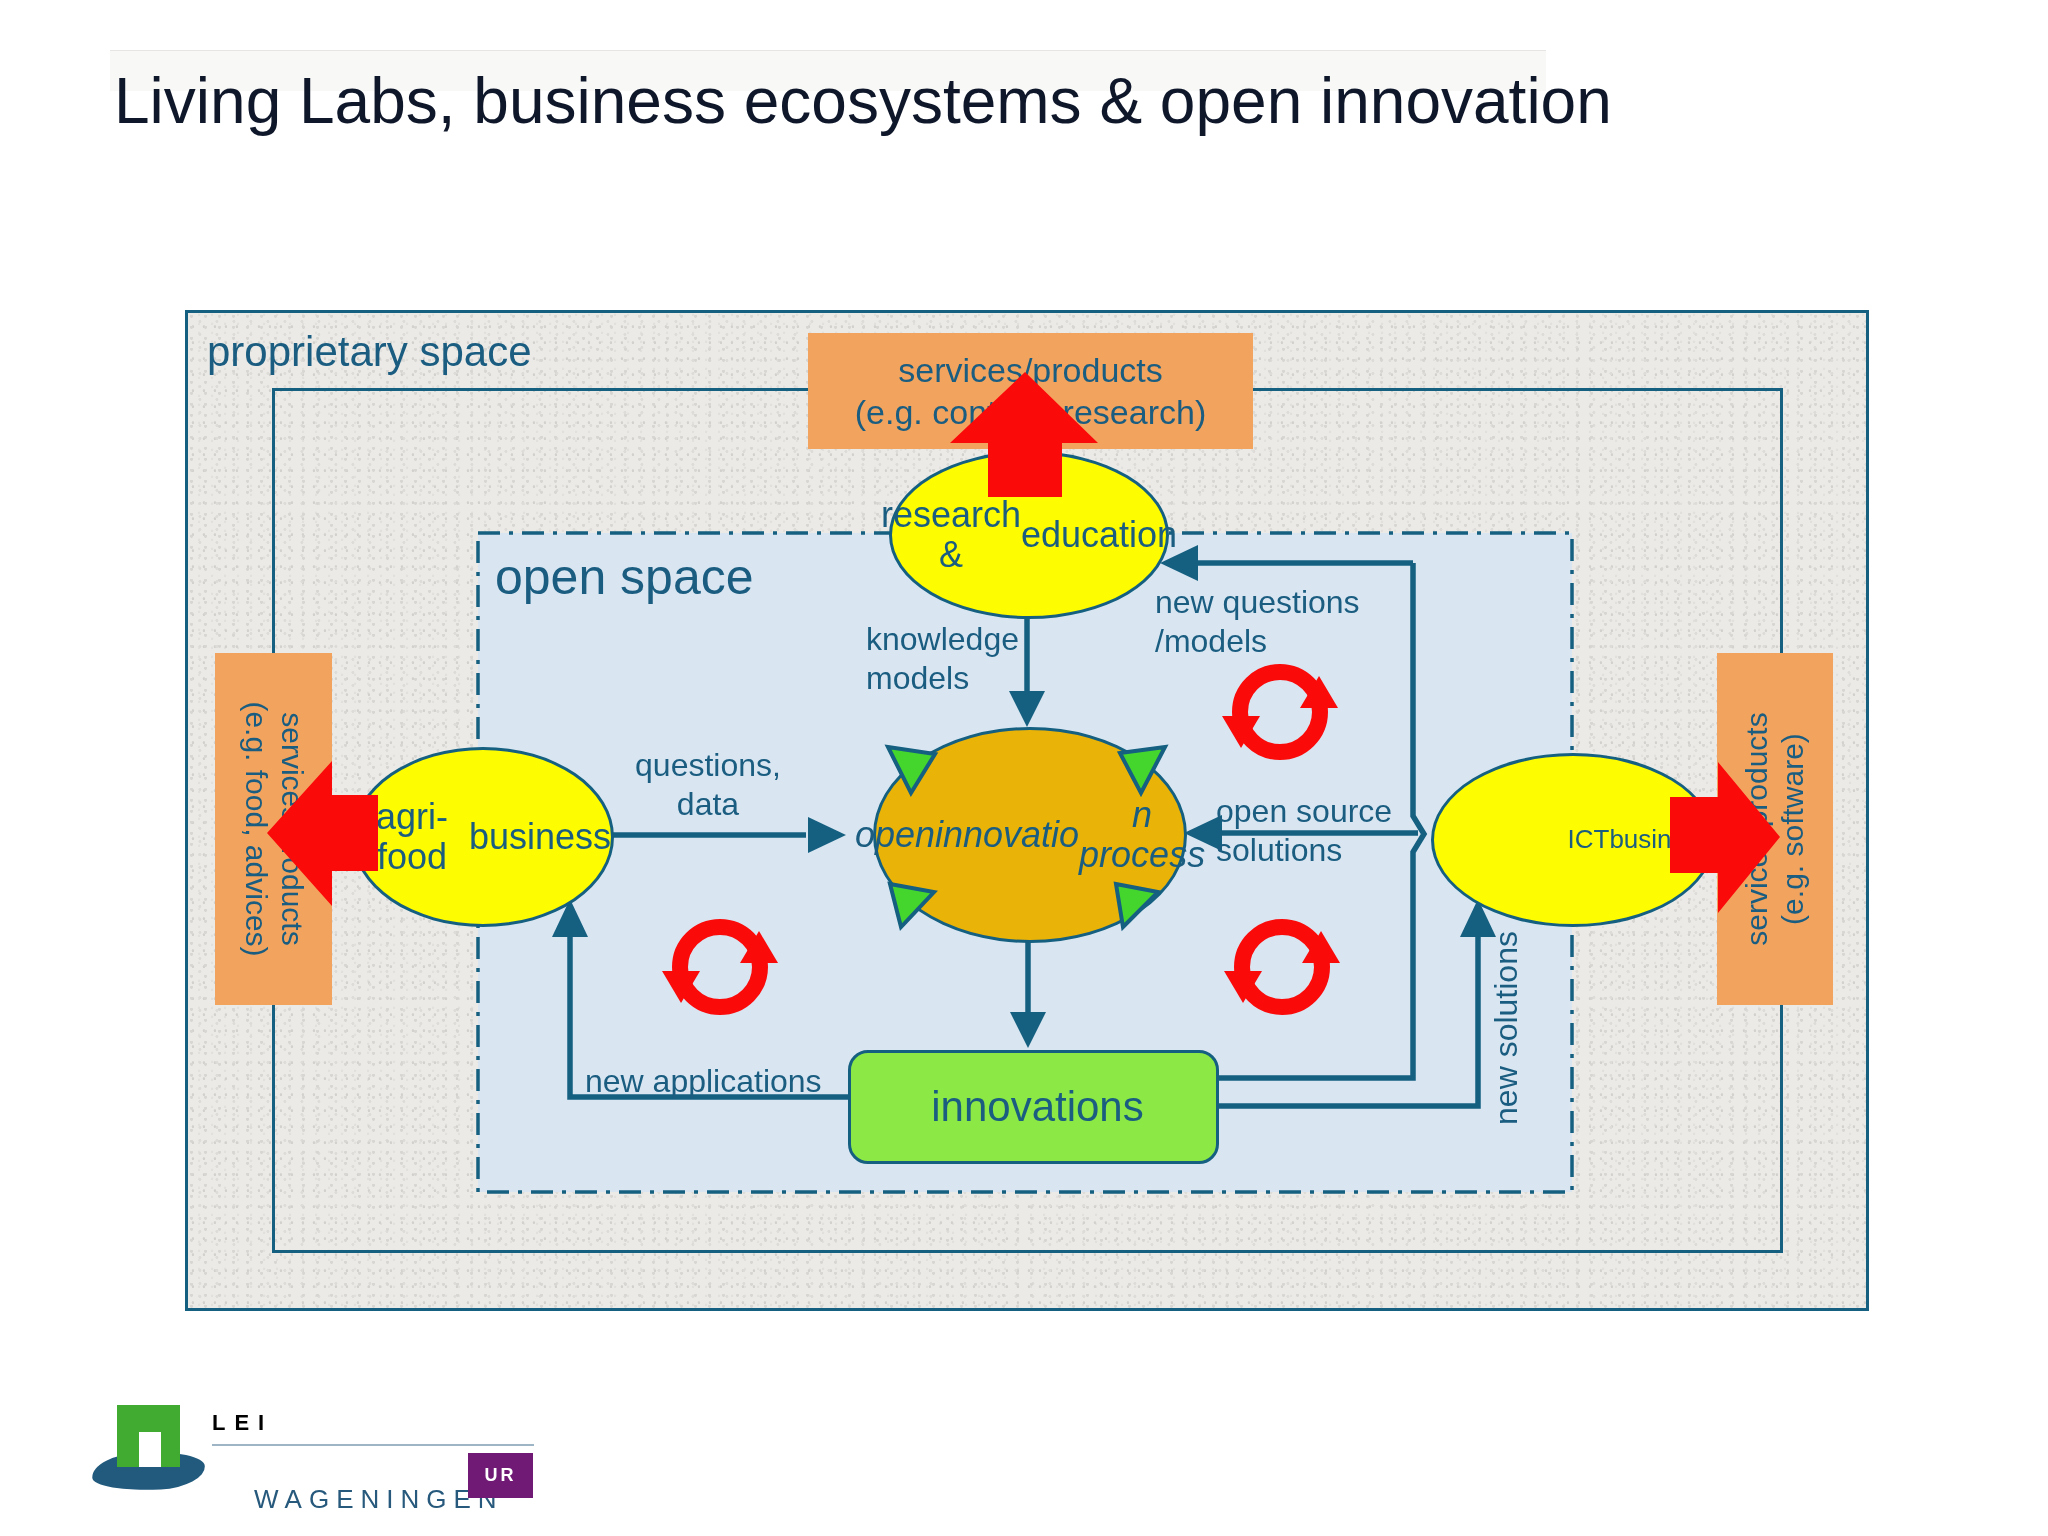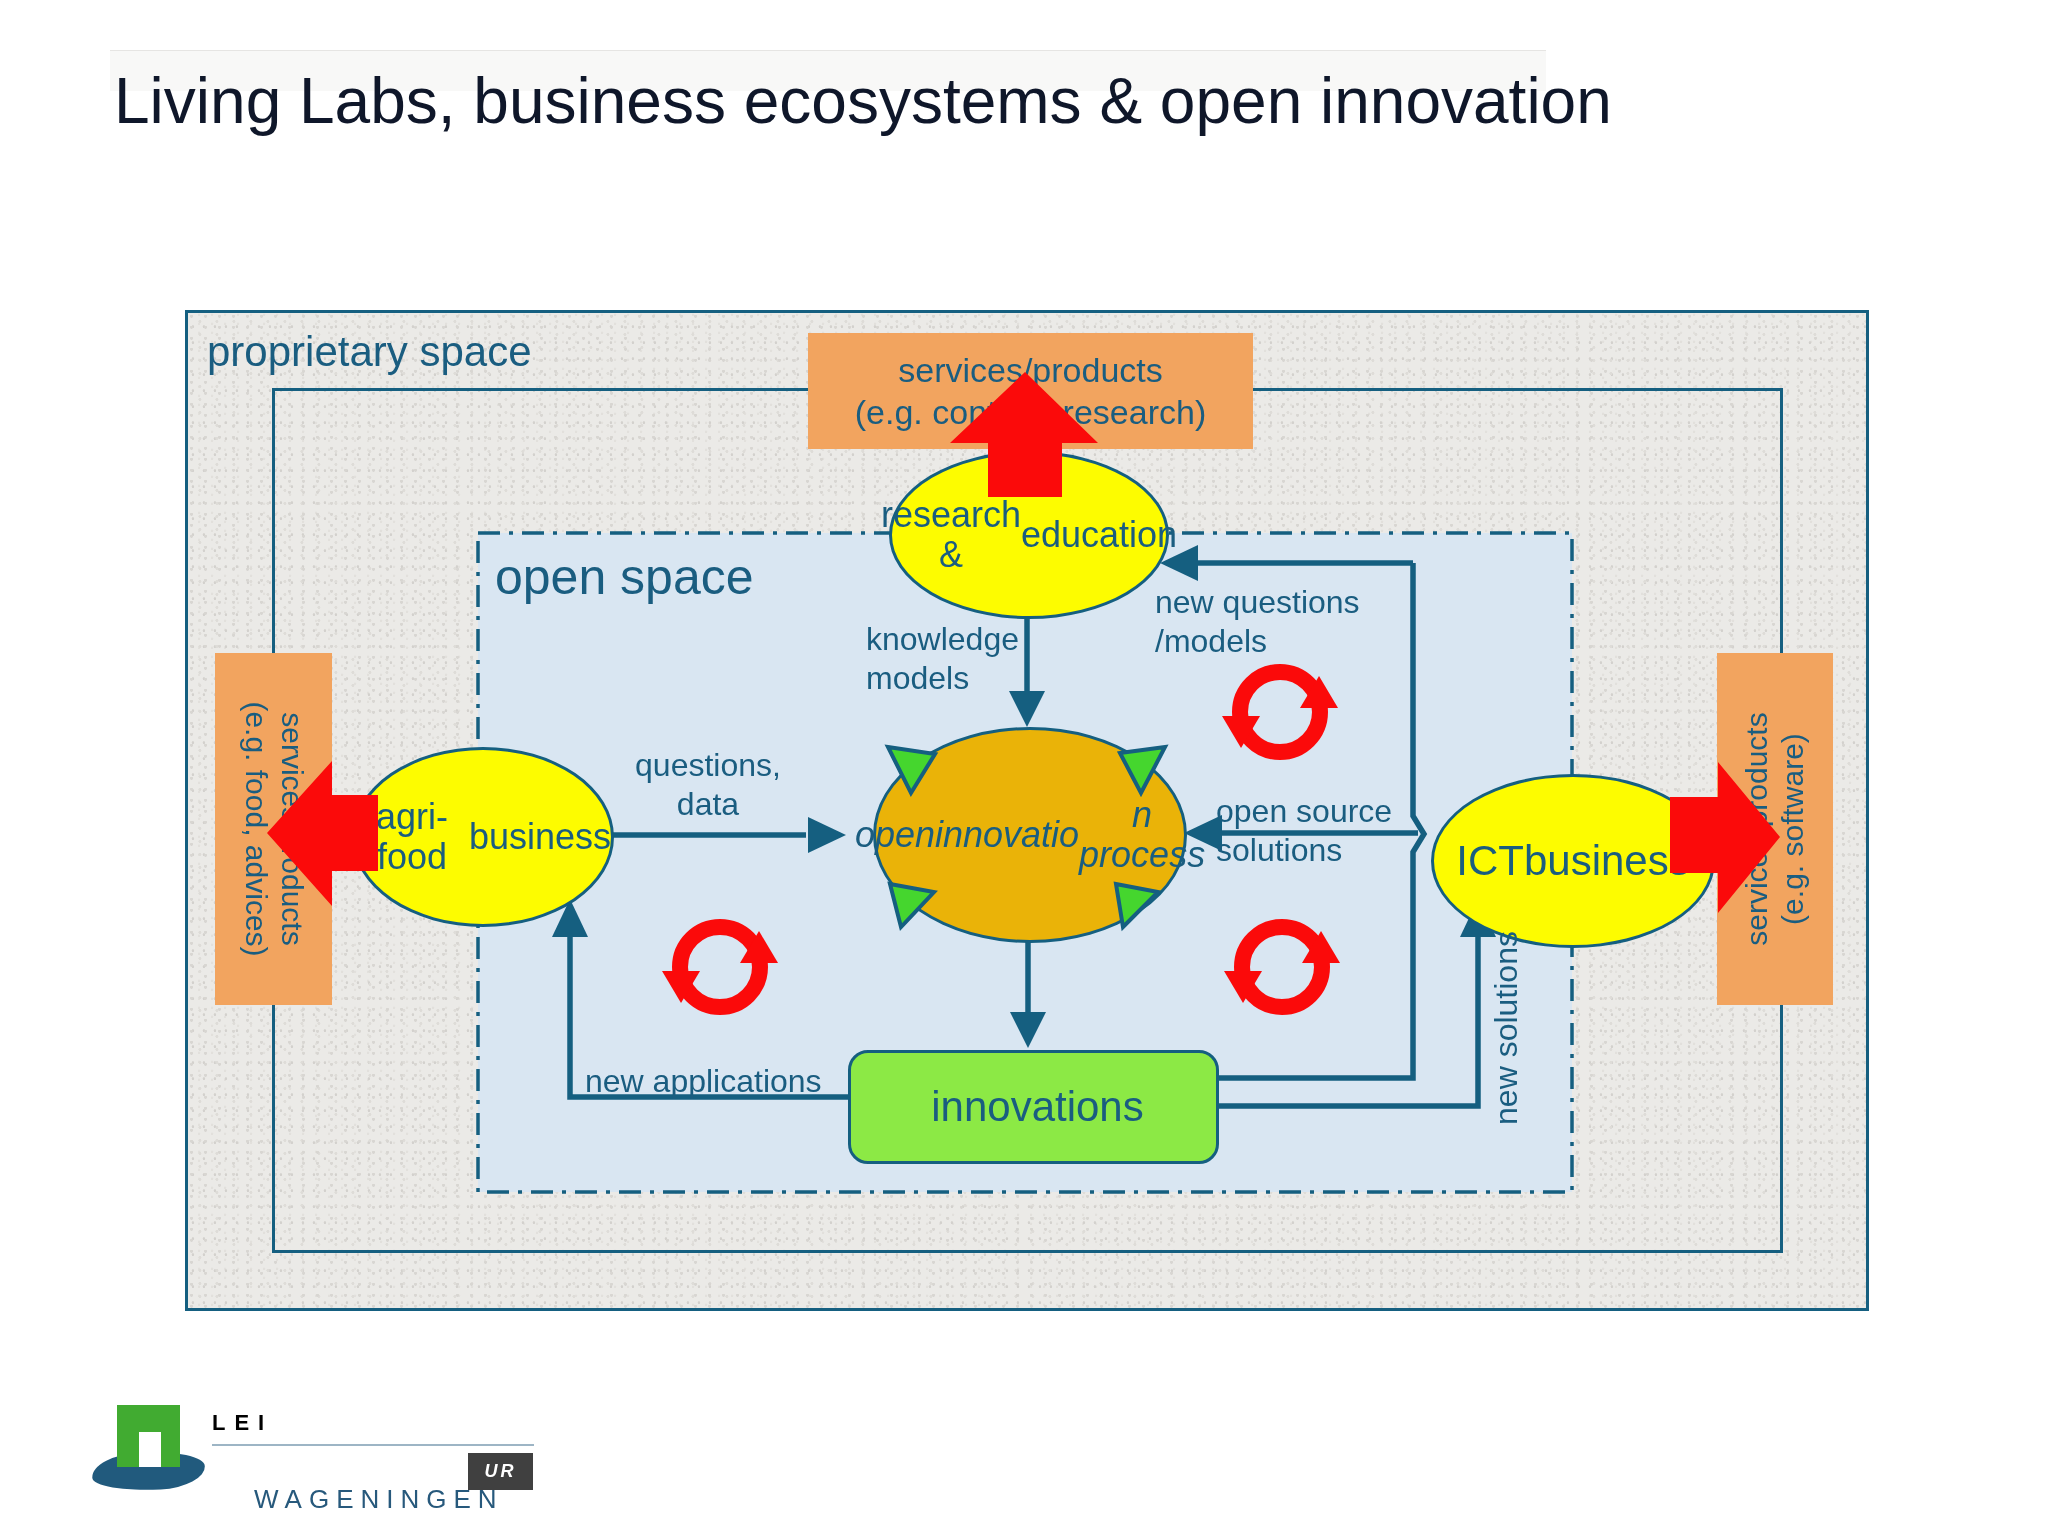--- a/index.html
+++ b/index.html
@@ -19,21 +19,21 @@
     background-size:14px 11px,17px 13px,11px 16px,13px 9px;}
   .inner-box{left:272px;top:388px;width:1505px;height:859px;border:3px solid #155f80;background:transparent;}
   .layer-svg{left:0;top:0;width:2048px;height:1536px;pointer-events:none;}
   .label-prop{left:207px;top:328px;font-size:42px;}
   .label-open{left:495px;top:548px;font-size:50px;}
   .ellipse{border:3.5px solid #155f80;border-radius:50%;display:flex;flex-direction:row;
            align-items:center;justify-content:center;text-align:center;line-height:1.12;}
   .yellow{background:#fdfc00;}
   .el-research{left:889px;top:451px;width:274px;height:162px;font-size:36px;}
   .el-agrifood{left:352px;top:747px;width:256px;height:174px;font-size:36px;}
-  .el-ict{left:1431px;top:774px;width:278px;height:168px;font-size:42px;}
+  .el-ict{left:1431px;top:753px;width:278px;height:168px;font-size:26px;justify-content:flex-end;}
   .el-process{left:873px;top:727px;width:308px;height:210px;background:#eab308;font-size:36px;font-style:italic;}
   .innov-box{left:848px;top:1050px;width:357px;height:108px;background:#8ce945;border:3.5px solid #155f80;
              border-radius:20px;display:flex;align-items:center;justify-content:center;font-size:42px;padding-left:8px;}
   .obox{background:#f2a45f;display:flex;align-items:center;justify-content:center;text-align:center;}
   .obox-top{left:808px;top:333px;width:445px;height:116px;font-size:34px;line-height:1.25;}
   .obox-side{overflow:visible;}
   .obox-left{left:215px;top:653px;width:117px;height:352px;}
   .obox-right{left:1717px;top:653px;width:116px;height:352px;}
   .rot-inner{position:absolute;left:50%;top:50%;width:352px;text-align:center;
              font-size:30px;line-height:1.2;}
@@ -48,22 +48,22 @@
   .lbl-newsol{left:1377px;top:1008px;width:260px;height:40px;text-align:center;
               transform:rotate(-90deg);white-space:nowrap;}
   
   .logo-brush{left:92px;top:1452px;width:113px;height:38px;background:#215a7d;
               border-radius:45% 55% 40% 60% / 60% 45% 55% 40%;transform:rotate(-3deg);}
   .logo-arch{left:117px;top:1405px;width:63px;height:62px;background:#41ab31;}
   .logo-arch-notch{left:139px;top:1432px;width:22px;height:35px;background:#ffffff;}
   .logo-lei{left:212px;top:1410px;font-size:22px;font-weight:bold;letter-spacing:9px;color:#000000;}
   .logo-line{left:212px;top:1444px;width:322px;height:2px;background:#9db5c5;}
   .logo-wag{left:254px;top:1456px;font-size:26px;font-weight:normal;letter-spacing:7px;color:#27597c;margin-top:28px;}
-  .logo-ur{left:468px;top:1453px;width:65px;height:37px;background:#404040;color:#ffffff;
-           font-size:18px;font-weight:bold;letter-spacing:3px;display:flex;align-items:center;justify-content:center;font-style:italic;}
+  .logo-ur{left:468px;top:1453px;width:65px;height:45px;background:#701a75;color:#ffffff;
+           font-size:18px;font-weight:bold;letter-spacing:3px;display:flex;align-items:center;justify-content:center;}
 </style>
 </head>
 <body>
 
 <div class="slide">
 
   <div class="abs top-strip"></div>
   <div class="abs title">Living Labs, business ecosystems &amp; open innovation</div>
 
   <div class="abs outer-box"></div>

